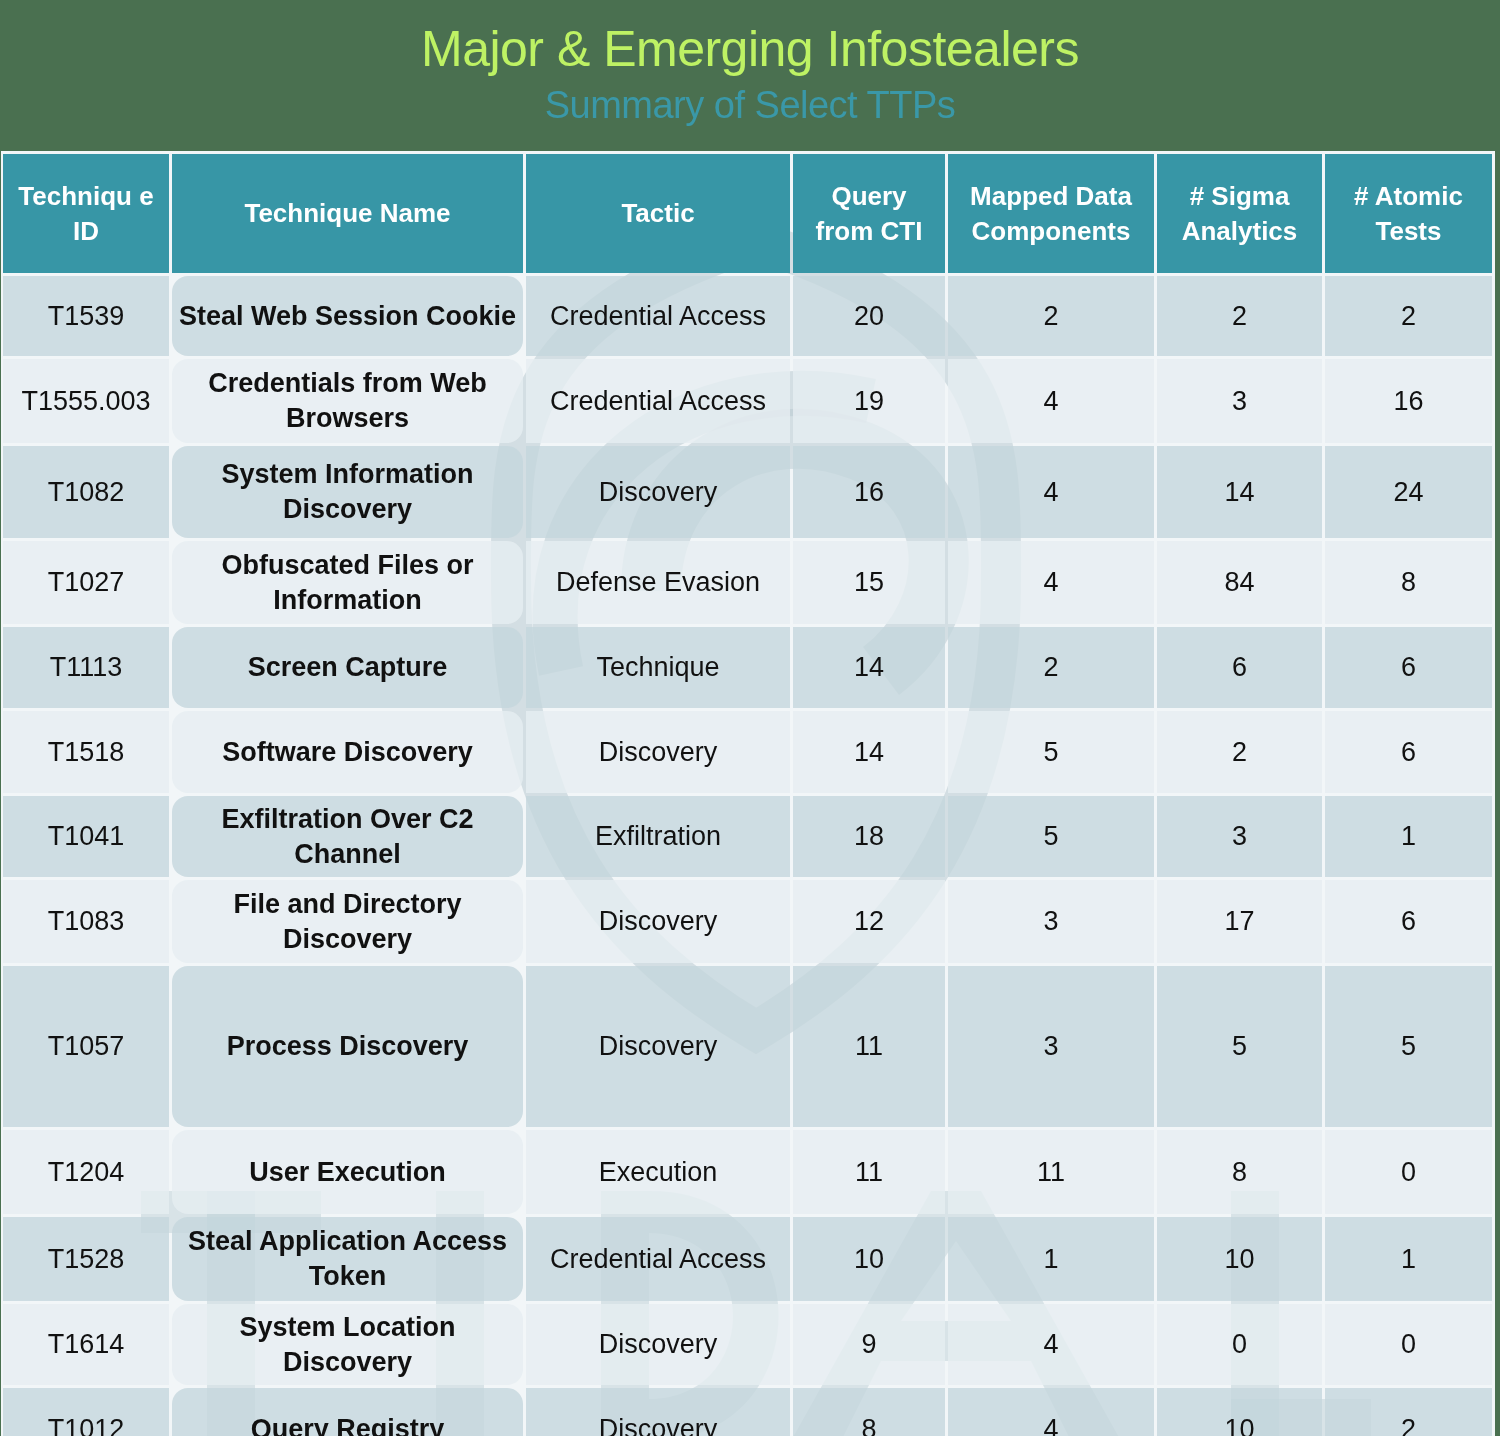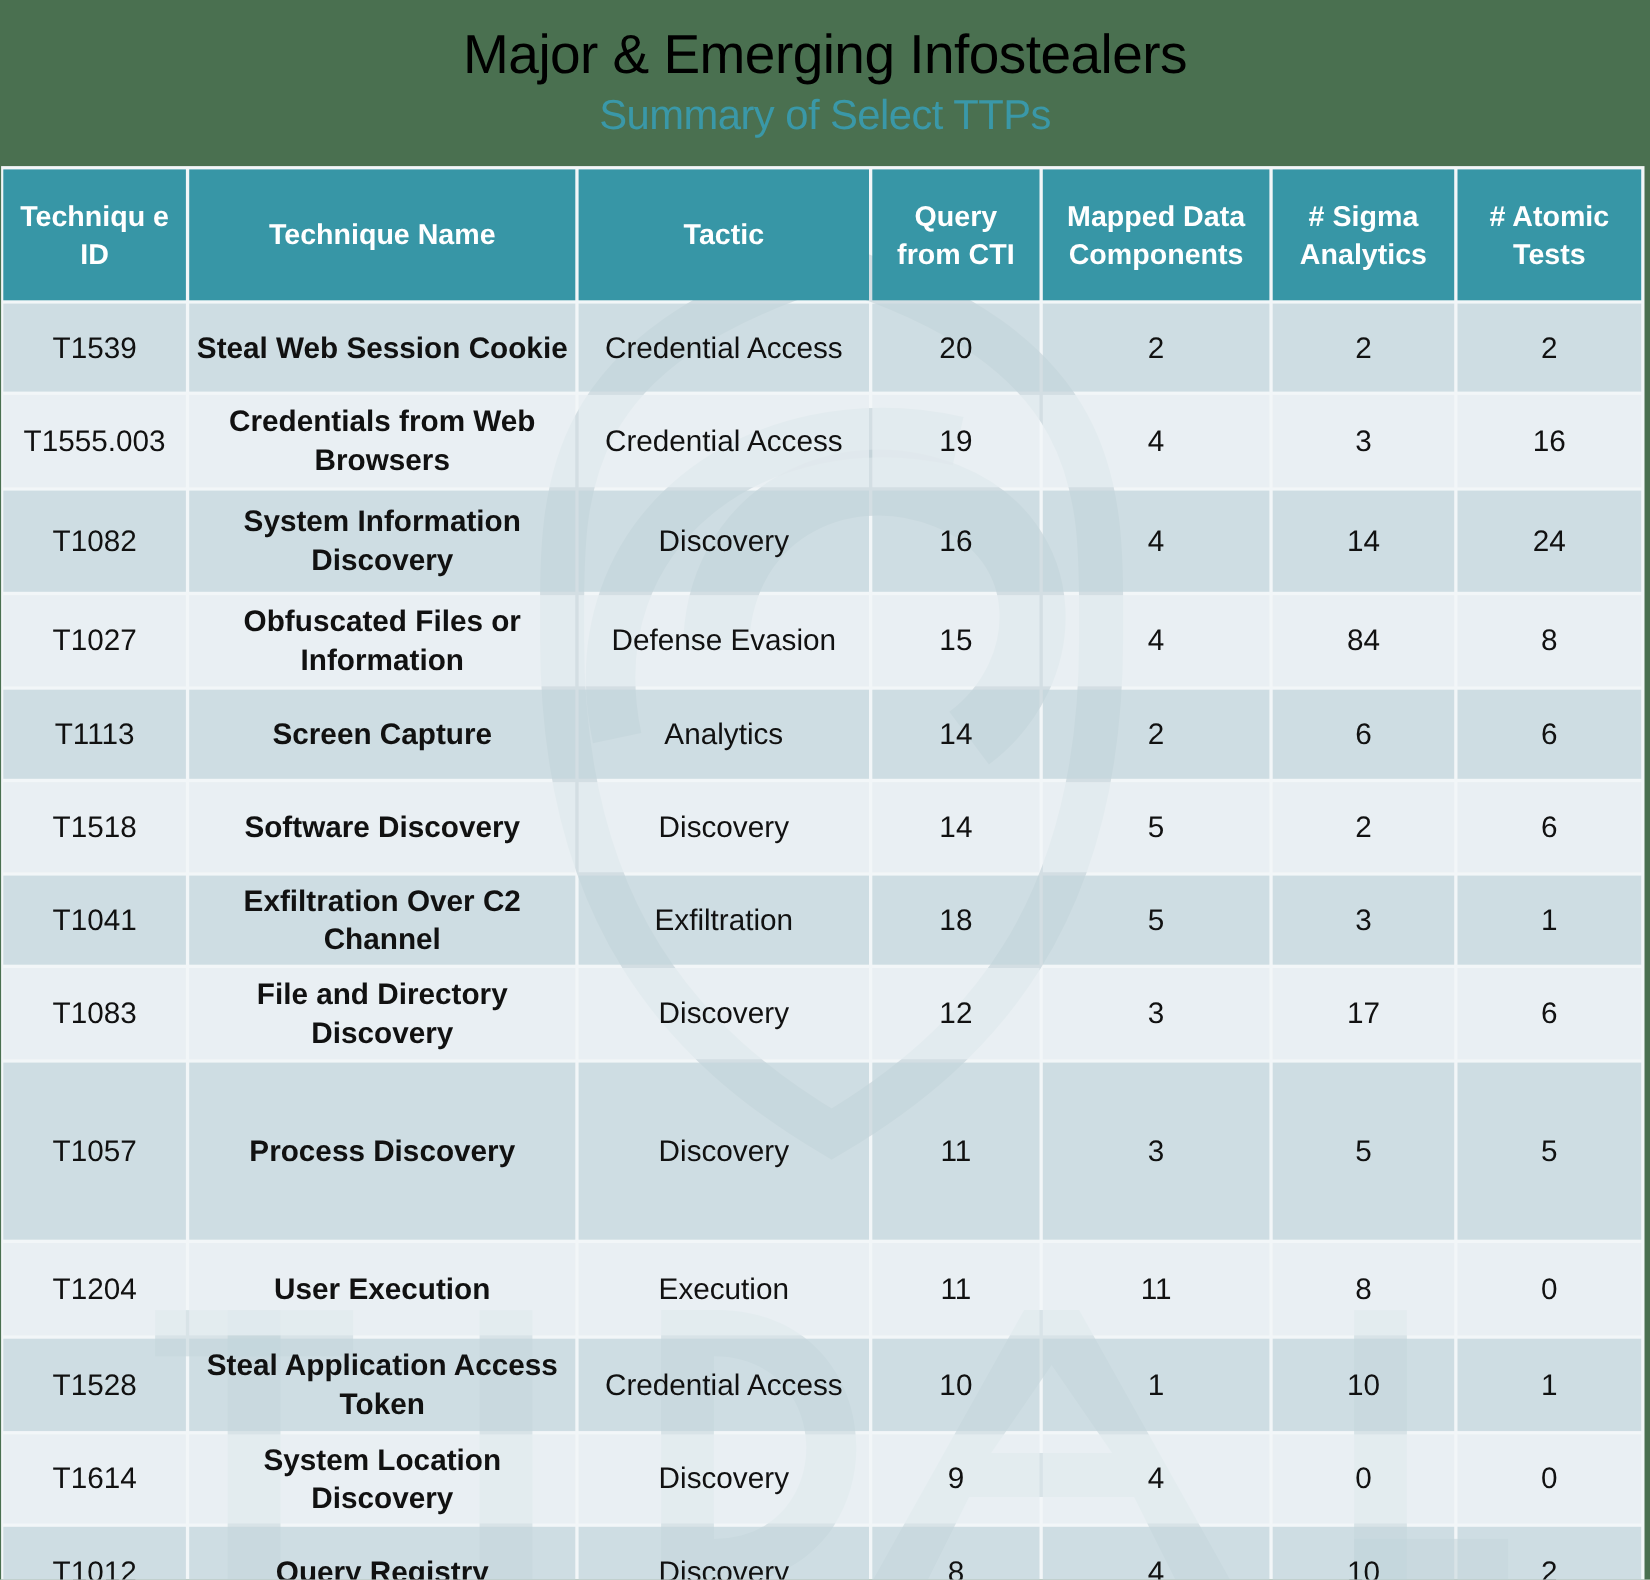--- a/index.html
+++ b/index.html
@@ -5,21 +5,21 @@
   html, body { margin: 0; padding: 0; }
   body {
     width: 1500px; height: 1436px; overflow: hidden;
     background: #4a7050;
     font-family: "Liberation Sans", "DejaVu Sans", sans-serif;
     position: relative;
   }
   .titles { position: absolute; left: 0; top: 0; width: 1500px; height: 140px; text-align: center; }
   .title {
     position: absolute; left: 0; right: 0; top: 20px;
-    font-size: 50px; color: #000000; letter-spacing: -0.5px; font-weight: normal;
+    font-size: 50px; color: #bef264; letter-spacing: -0.5px; font-weight: normal;
   }
   .subtitle {
     position: absolute; left: 0; right: 0; top: 84px;
     font-size: 38px; color: #3a98a8; font-weight: normal; letter-spacing: -0.5px;
   }
   .table-wrap {
     position: absolute; left: 1px; top: 139px; width: 1494px; height: 1296px;
     background: #f2f6f8; overflow: hidden; margin-top: 12px;
   }
   .watermark { position: absolute; left: 0; top: 0; width: 1494px; height: 1296px; pointer-events: none; }
@@ -31,21 +31,21 @@
   }
   th {
     background: #3796a6; color: #ffffff; font-weight: bold; font-size: 26px;
     line-height: 35px; text-align: center; vertical-align: middle; padding: 0 6px;
   }
   td {
     font-size: 27px; line-height: 35px; color: #111; text-align: center; vertical-align: middle; padding: 0 6px;
   }
   tr.dark td { background: rgba(196, 214, 221, 0.78); }
   tr.light td { background: rgba(230, 238, 241, 0.8); }
-  td.name { font-weight: bold; }
+  td.name { font-weight: bold; border-radius: 16px; }
 </style>
 </head>
 <body>
 
 <div class="titles">
   <div class="title">Major &amp; Emerging Infostealers</div>
   <div class="subtitle">Summary of Select TTPs</div>
 </div>
 
 <div class="table-wrap">
@@ -120,21 +120,21 @@
         <td class="name">Obfuscated Files or Information</td>
         <td>Defense Evasion</td>
         <td>15</td>
         <td>4</td>
         <td>84</td>
         <td>8</td>
       </tr>
       <tr class="dark" style="height:81px">
         <td>T1113</td>
         <td class="name">Screen Capture</td>
-        <td>Analytics</td>
+        <td>Technique</td>
         <td>14</td>
         <td>2</td>
         <td>6</td>
         <td>6</td>
       </tr>
       <tr class="light" style="height:82px">
         <td>T1518</td>
         <td class="name">Software Discovery</td>
         <td>Discovery</td>
         <td>14</td>

